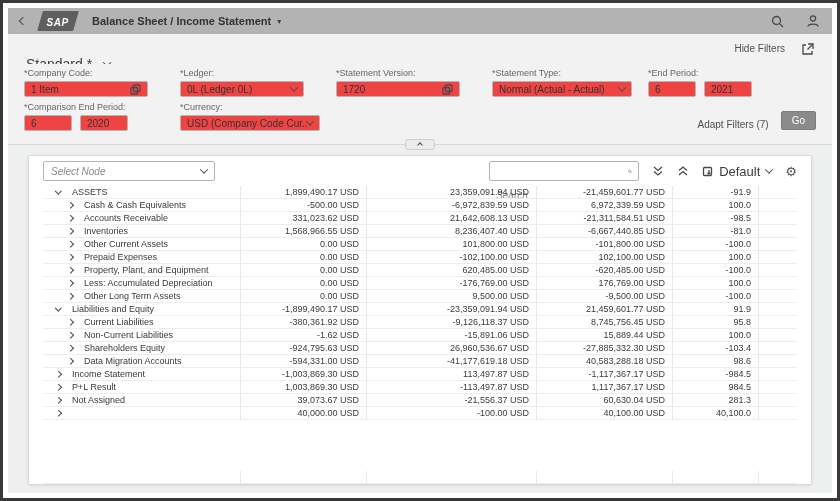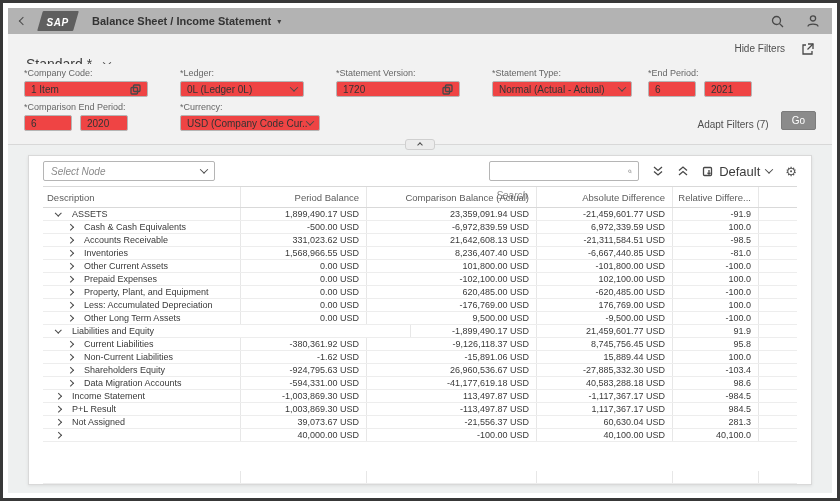--- a/index.html
+++ b/index.html
@@ -247,28 +247,20 @@
                   <polyline points="5.5,6.7 7,8.2 8.5,6.7"></polyline>
                 </svg>
               <span class="default-label">Default</span>
               <span class="chev down"></span>
             </div>
             <span class="gear"><span>⚙</span></span>
           </div>
         </div>
 
         <div class="table">
-          <div class="tr head">
-            <div class="td td-desc">Description</div>
-            <div class="td td-n c1">Period Balance</div>
-            <div class="td td-n c2">Comparison Balance (Actual)</div>
-            <div class="td td-n c3">Absolute Difference</div>
-            <div class="td td-n c4">Relative Differe...</div>
-            <div class="td c5"></div>
-          </div>
           <div class="rows" id="rows">
   <div class="tr lvl0">
     <div class="td td-desc">
       <span class="expander">
                     <span class="chev down"></span>
                   </span>
       <span class="desc-text">ASSETS</span>
     </div>
     <div class="td td-n c1">1,899,490.17 USD</div>
     <div class="td td-n c2">23,359,091.94 USD</div>
@@ -390,20 +382,21 @@
   </div>
 
   <div class="tr lvl0">
     <div class="td td-desc">
       <span class="expander">
                     <span class="chev down"></span>
                   </span>
       <span class="desc-text">Liabilities and Equity</span>
     </div>
     <div class="td td-n c1">-1,899,490.17 USD</div>
+    <div class="td td-n c2">-23,359,091.94 USD</div>
     <div class="td td-n c3">21,459,601.77 USD</div>
     <div class="td td-n c4">91.9</div>
     <div class="td c5"></div>
   </div>
 
   <div class="tr lvl1">
     <div class="td td-desc">
       <span class="expander">
                     <span class="chev right"></span>
                   </span>

